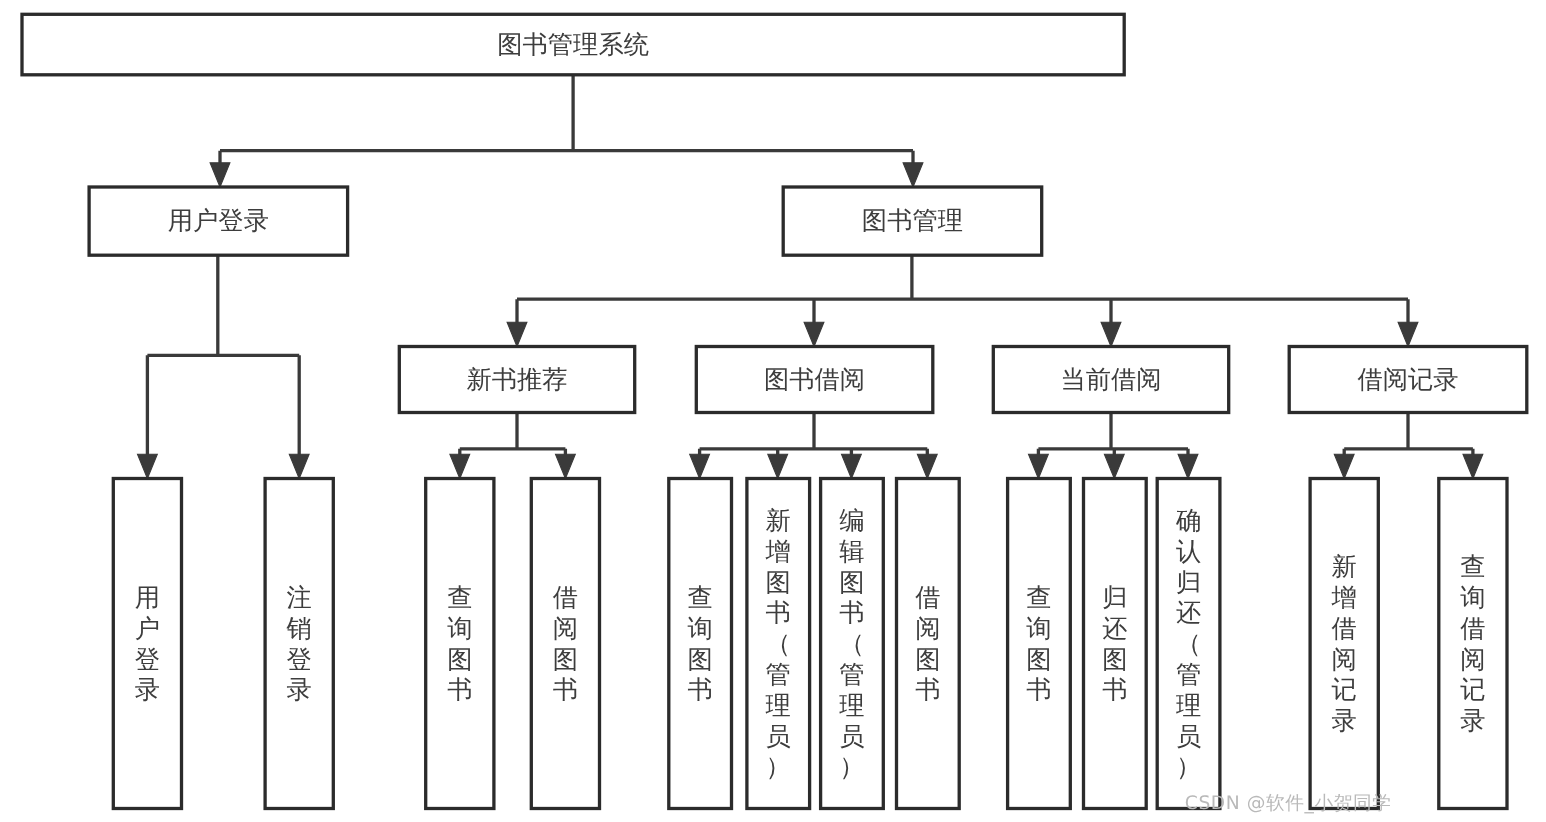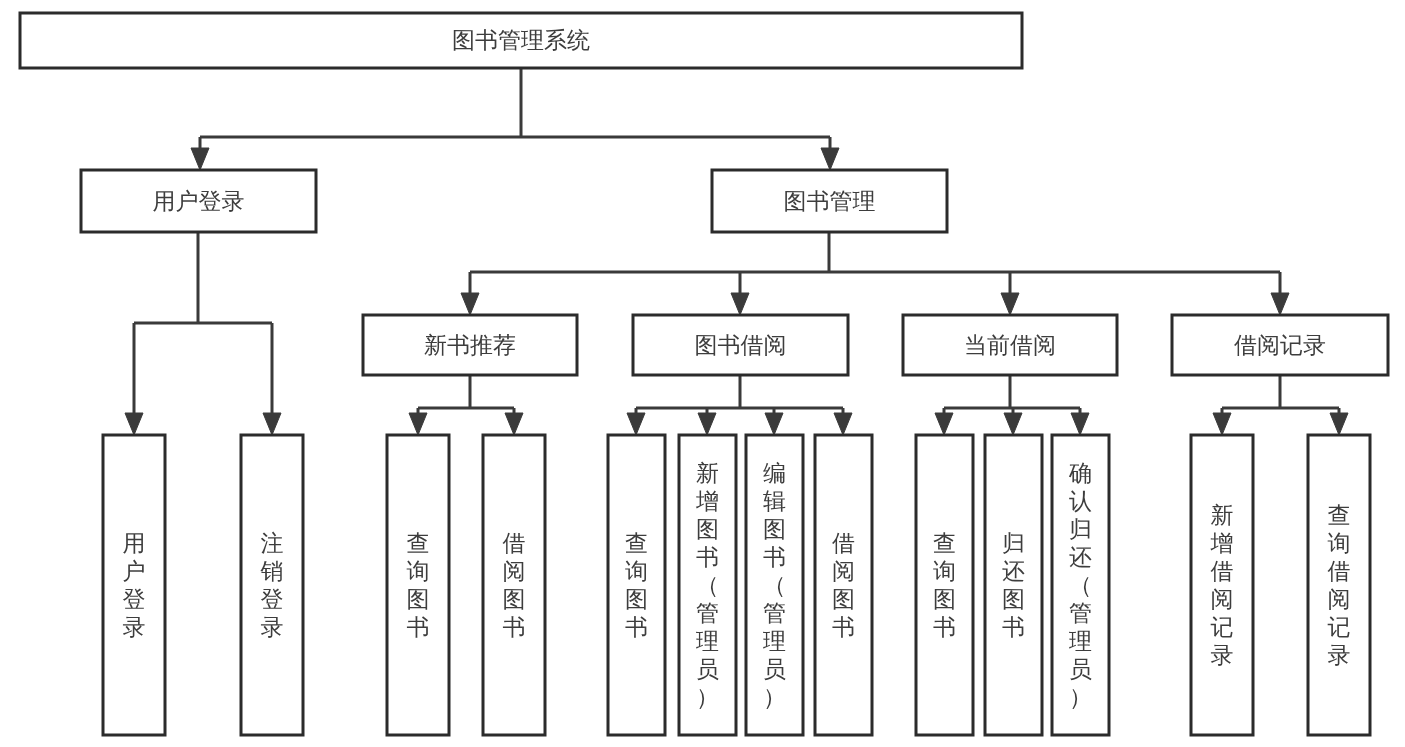--- a/index.html
+++ b/index.html
@@ -188,14 +188,15 @@
           <rect x="1191" y="435" width="62" height="300" class="node-rect"></rect>
           <text x="1222" class="node-label-vert"><tspan x="1222" y="522.84">新</tspan><tspan x="1222" y="550.84">增</tspan><tspan x="1222" y="578.84">借</tspan><tspan x="1222" y="606.84">阅</tspan><tspan x="1222" y="634.84">记</tspan><tspan x="1222" y="662.84">录</tspan></text>
         </g>
         <g>
           <rect x="1308" y="435" width="62" height="300" class="node-rect"></rect>
           <text x="1339" class="node-label-vert"><tspan x="1339" y="522.84">查</tspan><tspan x="1339" y="550.84">询</tspan><tspan x="1339" y="578.84">借</tspan><tspan x="1339" y="606.84">阅</tspan><tspan x="1339" y="634.84">记</tspan><tspan x="1339" y="662.84">录</tspan></text>
         </g>
       </g>
   </svg>
 
+  <div class="watermark">CSDN @软件_小贺同学</div>
 
 </div>
 
 </body></html>

